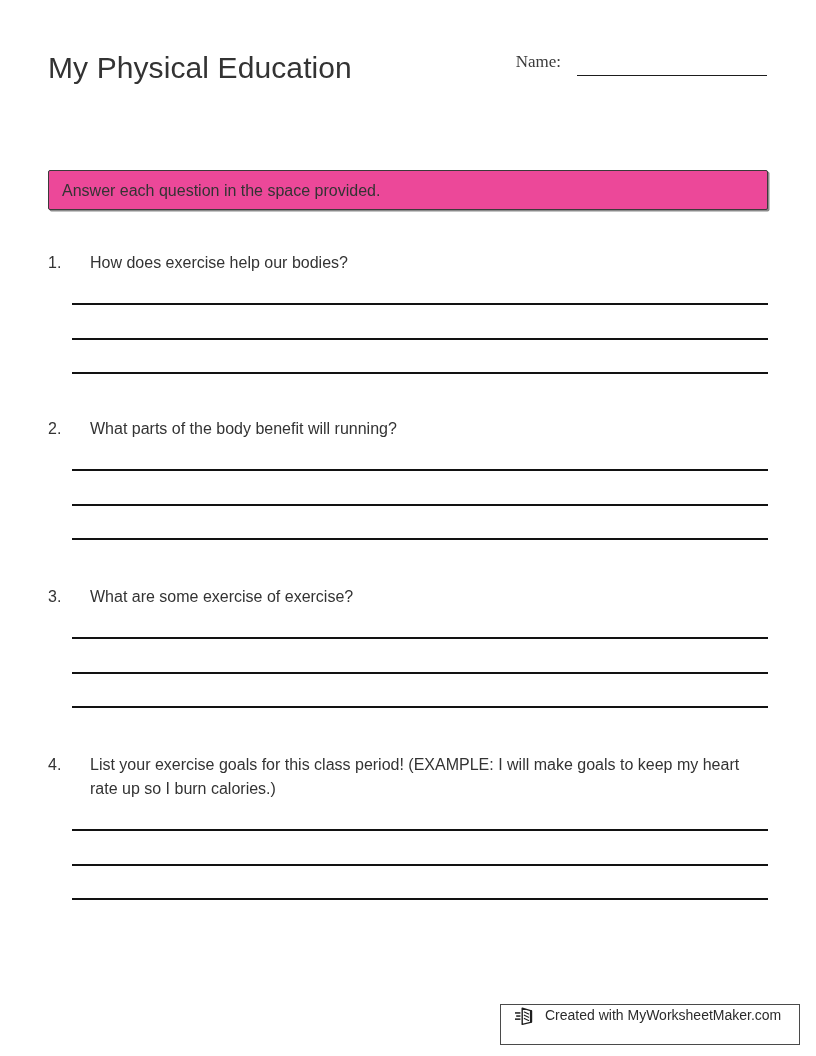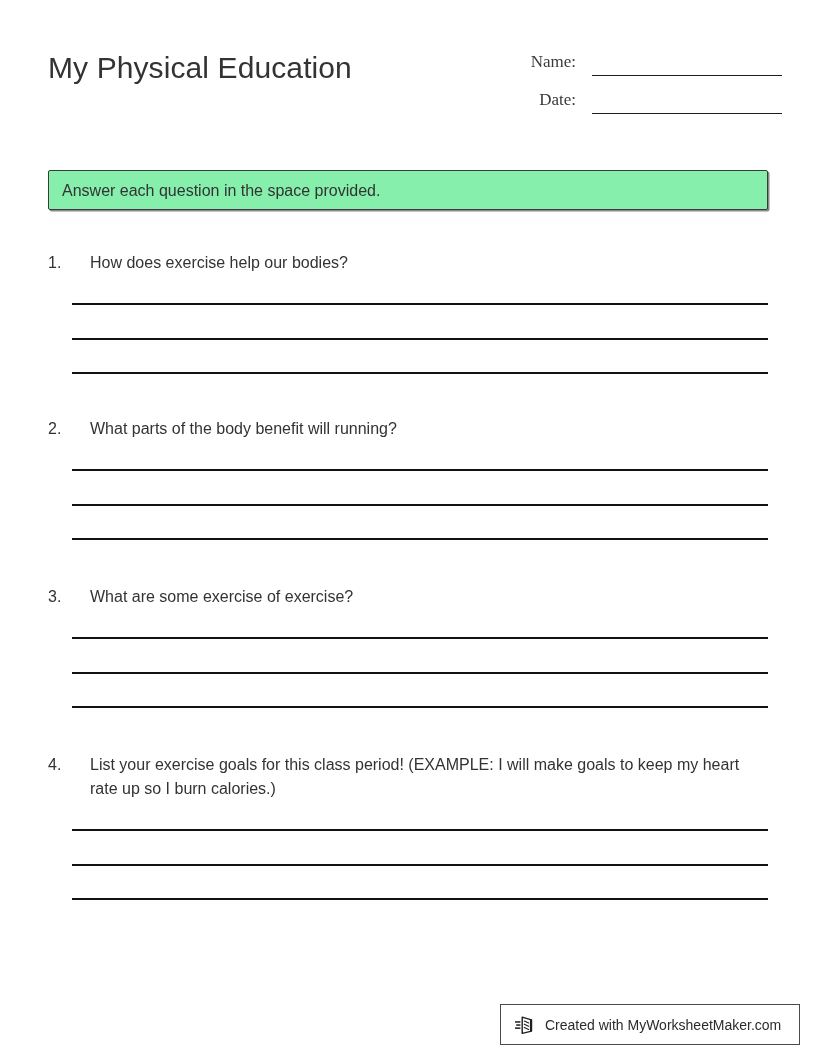--- a/index.html
+++ b/index.html
@@ -39,21 +39,21 @@
     top: 48px;
     font-size: 30px;
     font-weight: 300;
     letter-spacing: 0.1px;
     color: #333333;
     line-height: 40px;
     white-space: nowrap;
   }
   .namedate {
     position: absolute;
-    left: 514px;
+    left: 499px;
     top: 50px;
     width: 290px;
   }
   .nd-row {
     position: relative;
     height: 38px;
   }
   .nd-label {
     position: absolute;
     right: 228px;
@@ -75,21 +75,21 @@
   
   .instruction-box {
     position: absolute;
     left: 48px;
     top: 170px;
     width: 720px;
     height: 40px;
     box-sizing: border-box;
     border: 1px solid #3b3b3b;
     border-radius: 2px;
-    background: #86efac;
+    background: #ec4899;
     box-shadow: 1.5px 1.5px 0 rgba(40,40,40,0.55);
   }
   .instruction-text {
     position: absolute;
     left: 13px;
     top: 9px;
     font-size: 16px;
     font-weight: 400;
     color: #333333;
     line-height: 22px;
@@ -146,21 +146,21 @@
     box-sizing: border-box;
     border: 1px solid #4a4a4a;
     background: #ffffff;
   }
   .badge-inner {
     position: absolute;
     left: 14px;
     top: 0;
     height: 39px;
     display: flex;
-    align-items: center;
+    align-items: flex-start;
     gap: 8px;
   }
   .badge-logo {
     width: 22px;
     height: 22px;
     display: block;
     flex: 0 0 22px;
   }
   .badge-text {
     font-size: 14px;
@@ -178,24 +178,20 @@
 
     <div class="worksheet-title">My Physical Education</div>
 
     <div class="namedate">
 
       <div class="nd-row">
         <span class="nd-label">Name:</span>
         <span class="nd-rule"></span>
       </div>
 
-      <div class="nd-row">
-        <span class="nd-label">Date:</span>
-        <span class="nd-rule"></span>
-      </div>
 
     </div>
   </div>
 
   <div class="instruction-box">
     <span class="instruction-text">Answer each question in the space provided.</span>
   </div>
 
   <div class="question" style="top:251px;">
     <div class="q-head">

